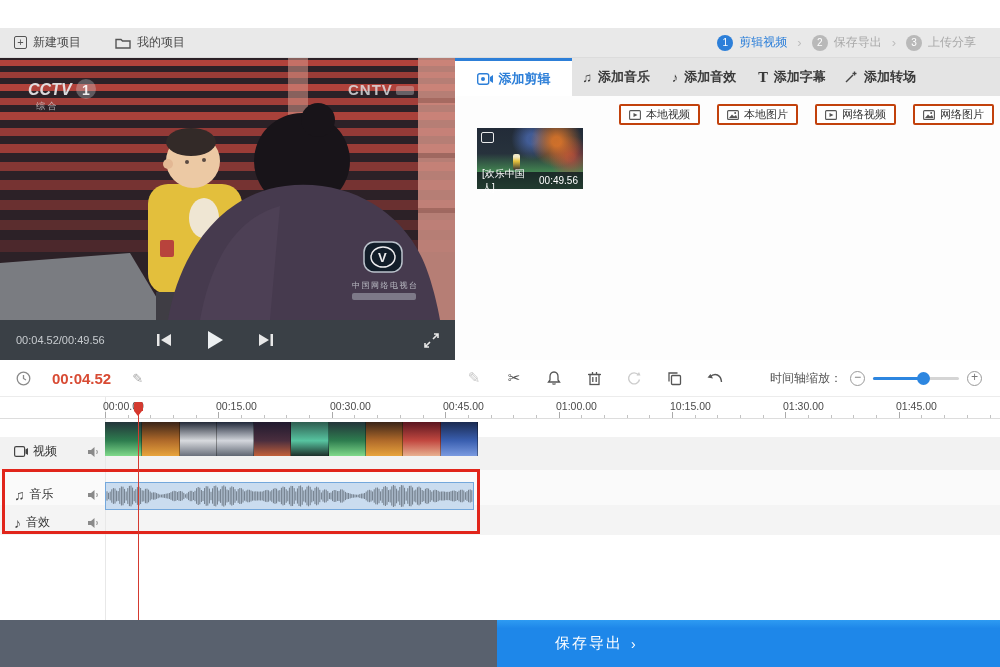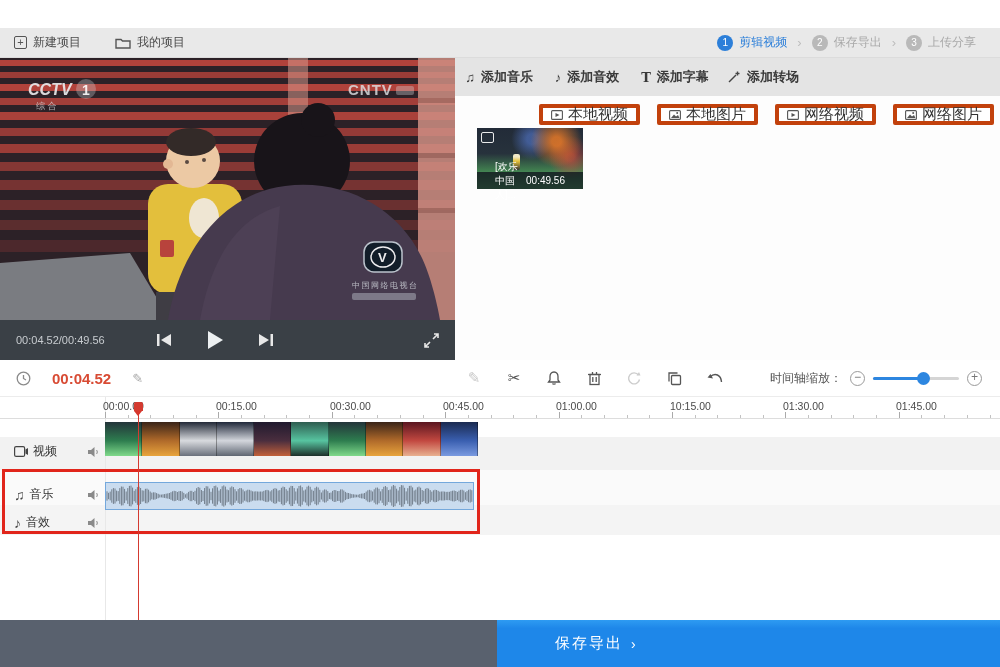--- a/index.html
+++ b/index.html
@@ -40,32 +40,32 @@
 
   
   .media-panel { width:545px; height:302px; background:#fff; display:flex; flex-direction:column; }
   .tabs { height:38px; background:#e4e4e4; display:flex; }
   .tab { height:38px; display:flex; align-items:center; justify-content:center; gap:6px; font-size:13px; font-weight:bold; color:#3a3a3a; cursor:pointer; width:88px; }
   .tab.active { width:117px; background:#fff; border-top:3px solid #2d7fd8; color:#2d7fd8; }
   .tab .glyph { font-size:13px; font-weight:normal; }
   .tab-t { font-family:"DejaVu Serif", serif; font-weight:bold; font-size:13px; }
   .panel-body { position:relative; flex:1; background:#fdfdfd; }
   .src-row { position:absolute; top:8px; right:6px; display:flex; gap:17px; }
-  .src-btn { display:inline-flex; align-items:center; gap:5px; border:4px solid #c2410c; background:#fff; border-radius:2px; padding:3px 8px; font-size:15px; color:#333; cursor:pointer; height:21px; }
+  .src-btn { display:inline-flex; align-items:center; gap:5px; border:2px solid #c2410c; background:#fff; border-radius:2px; padding:3px 8px; font-size:11px; color:#333; cursor:pointer; height:21px; }
   .clip-card { position:absolute; left:22px; top:32px; width:106px; height:61px; cursor:pointer; }
   .clip-thumb { position:absolute; inset:0;
     background:
       radial-gradient(circle at 75% 22%, rgba(232,122,40,.85) 0 5%, transparent 28%),
       radial-gradient(circle at 88% 48%, rgba(225,75,60,.6) 0 4%, transparent 22%),
       radial-gradient(circle at 52% 18%, rgba(90,130,225,.55) 0 7%, transparent 28%),
       linear-gradient(180deg,#222b38 0%,#27323c 42%,#3f7a4e 68%,#63cc74 100%); }
   .clip-person { position:absolute; left:36px; top:26px; width:7px; height:16px; border-radius:2px;
     background:linear-gradient(180deg,#f0e9c8 18%,#e6c23c 45%,#333 100%); }
   .clip-badge { position:absolute; left:4px; top:4px; width:13px; height:11px; border:1.5px solid #fff; border-radius:2px; opacity:.9; }
-  .clip-label { position:absolute; left:0; bottom:0; width:106px; height:17px; background:rgba(15,18,28,.78); color:#fff; font-size:10px; display:flex; align-items:center; justify-content:space-between; padding:0 18px; }
+  .clip-label { position:absolute; left:0; bottom:0; width:106px; height:17px; background:rgba(15,18,28,.78); color:#fff; font-size:10px; display:flex; align-items:center; justify-content:space-between; padding:0 5px; }
 
   
   .tl-toolbar { position:absolute; top:360px; left:0; width:1000px; height:37px; background:#fff; border-bottom:1px solid #ececec; display:flex; align-items:center; }
   .tl-left { display:flex; align-items:center; gap:21px; padding-left:16px; width:160px; }
   .tl-time { color:#d84b34; font-size:15px; font-weight:bold; }
   .tl-edit-glyph { color:#a9a9a9; font-size:13px; }
   .tl-icons { display:flex; align-items:center; gap:22px; margin-left:305px; }
   .tl-icons .icon-btn { width:18px; height:18px; }
   .glyph-ic { font-size:15px; color:#555; }
   .glyph-ic.disabled { color:#c9c9c9; }
@@ -228,20 +228,28 @@
           <svg width="15" height="15" viewBox="0 0 15 15" stroke="#e8e8e8" stroke-width="1.6" fill="none">
             <path d="M9 6 L14 1 M10 1 H14 V5"></path>
               <path d="M6 9 L1 14 M1 10 V14 H5"></path>
           </svg>
         </span>
       </div>
     </div>
 
     <div class="media-panel">
       <div class="tabs">
+        <div class="tab active">
+          <svg width="16" height="12" viewBox="0 0 16 12">
+            <rect x="0.7" y="0.7" width="11" height="10.6" rx="2" fill="none" stroke="#2d7fd8" stroke-width="1.4"></rect>
+            <polygon points="13,4 16,2 16,10 13,8" fill="#2d7fd8"></polygon>
+            <circle cx="6" cy="6" r="2" fill="#2d7fd8"></circle>
+          </svg>
+          <span>添加剪辑</span>
+        </div>
         <div class="tab">
           <span class="glyph">♫</span>
           <span>添加音乐</span>
         </div>
         <div class="tab">
           <span class="glyph">♪</span>
           <span>添加音效</span>
         </div>
         <div class="tab">
           <span class="tab-t">T</span>

